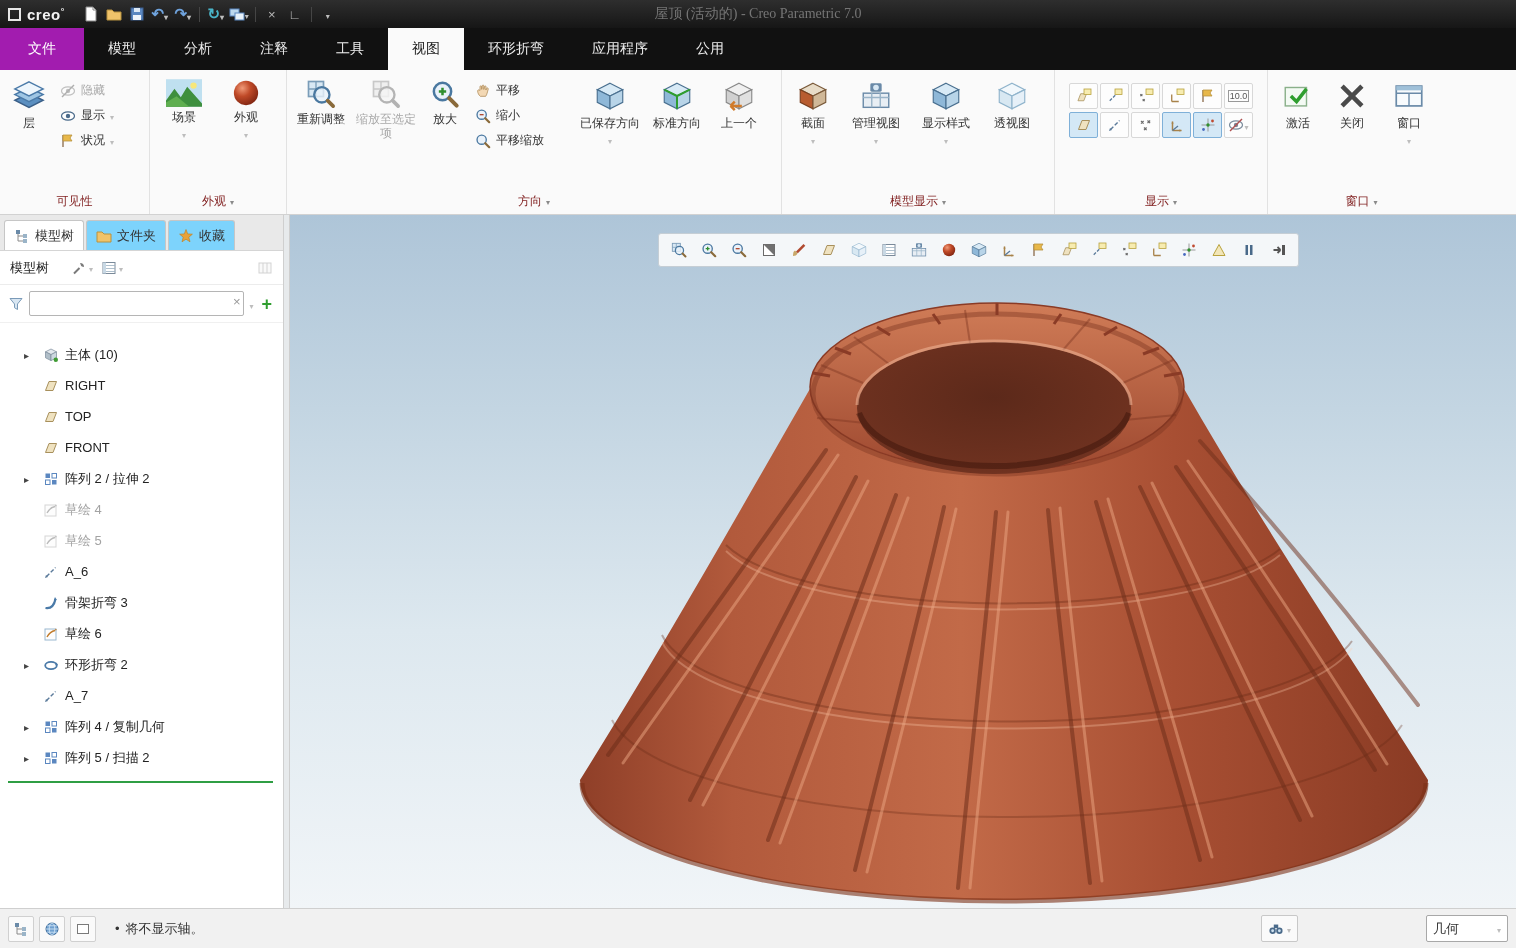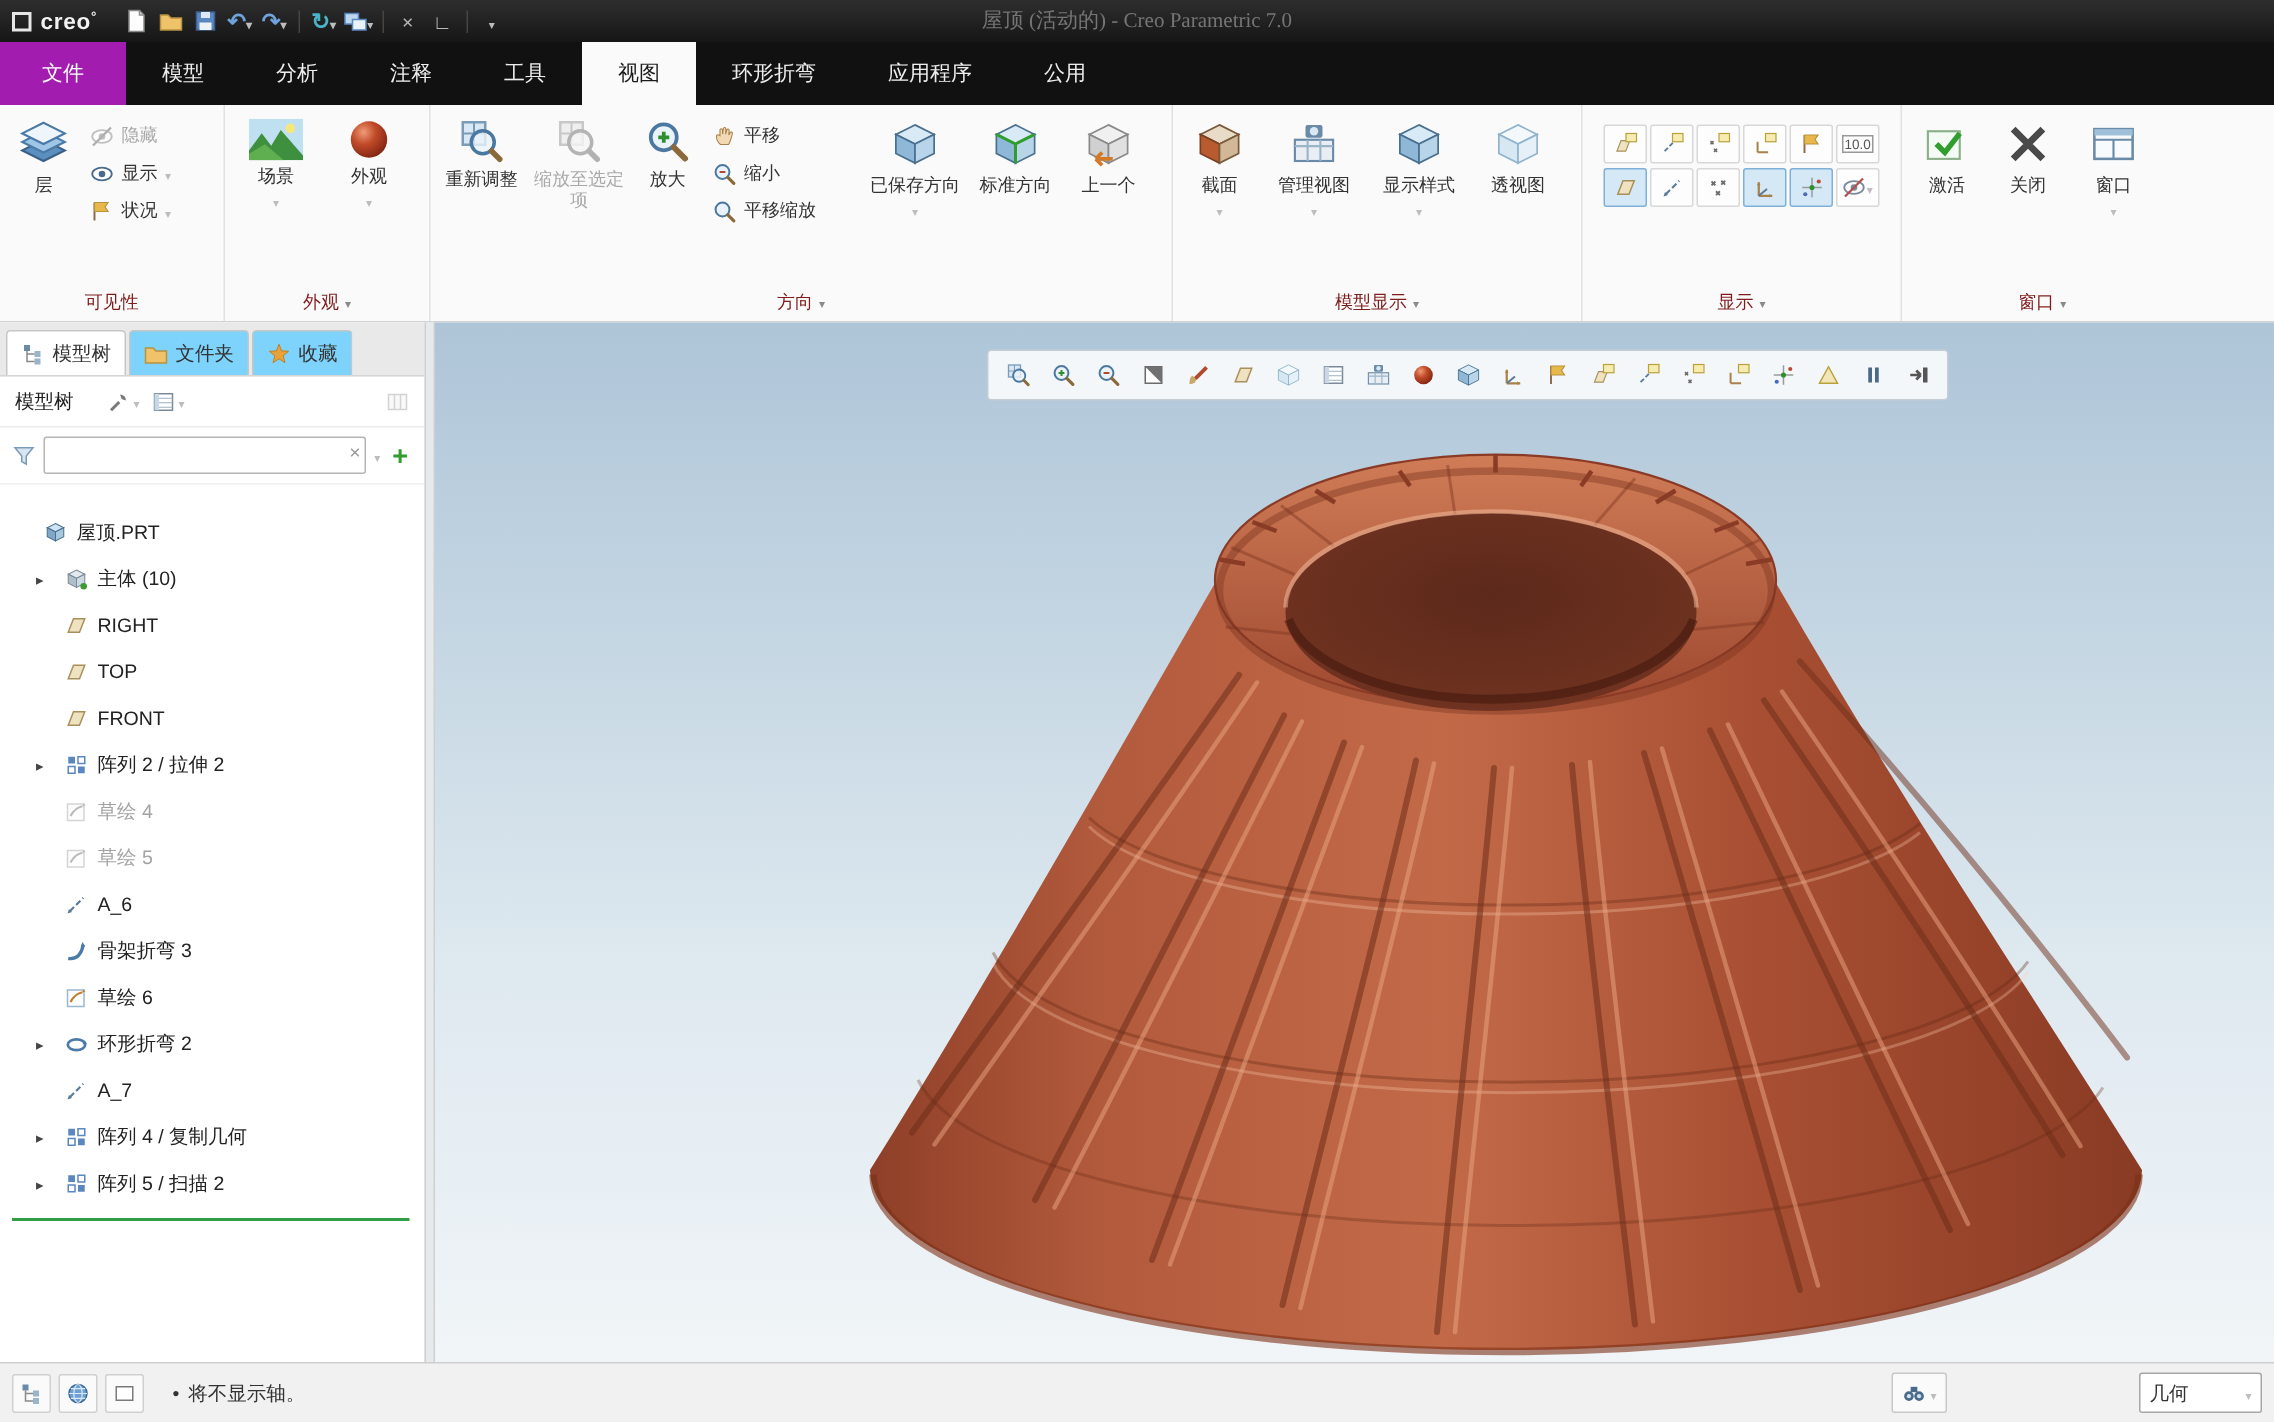--- a/index.html
+++ b/index.html
@@ -765,27 +765,20 @@
         </svg>
       <span class="filter-wrap">
         <input class="filter-input" value="" style="">
         <span class="filter-clear"></span>
       </span>
       <span class="caret"></span>
       <span class="plus-btn"></span>
     </div>
 
     <div id="tree">
-      <div class="trow">
-        <span class="tspace"></span>
-          <svg class="ic16">
-            <use href="#s-part"></use>
-          </svg>
-        <span>屋顶.PRT</span>
-        </div>
       <div class="trow child">
         <span class="tarrow"></span>
           <svg class="ic16">
             <use href="#s-body"></use>
           </svg>
         <span>主体 (10)</span>
         </div>
       <div class="trow child">
         <span class="tspace"></span>
           <svg class="ic16">

